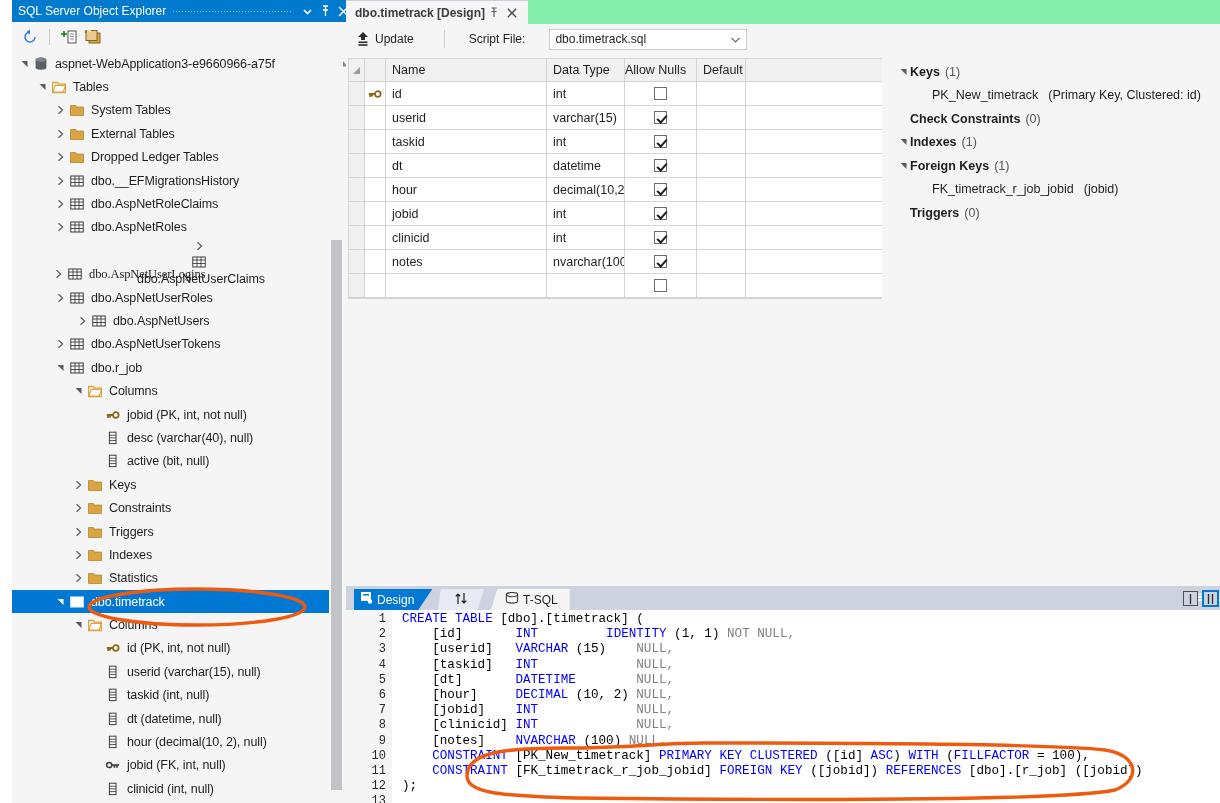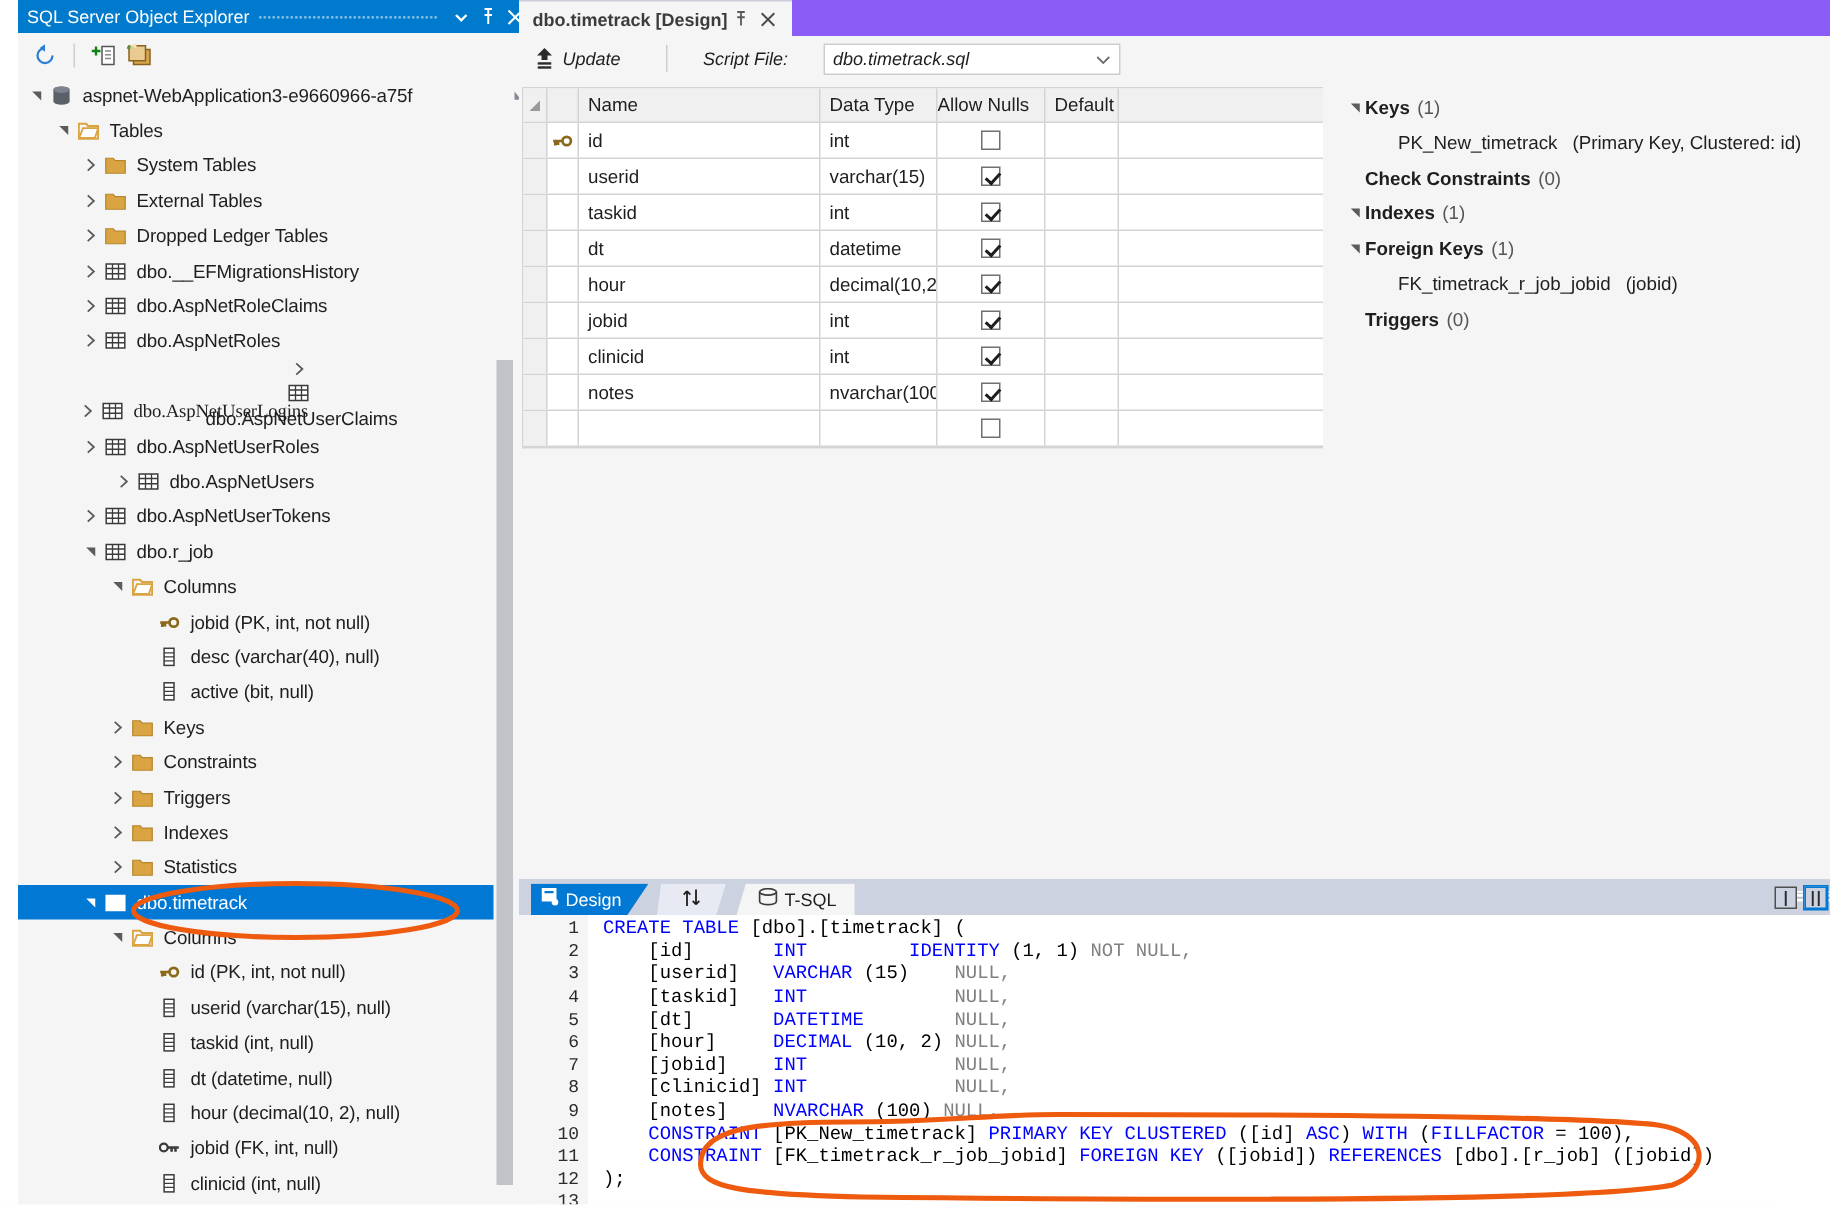--- a/index.html
+++ b/index.html
@@ -64,34 +64,34 @@
     position: absolute; right: 13px; top: 56px; width: 14px; height: 747px;
     background: #f5f5f5;
   }
   #tree-thumb {
     position: absolute; right: 14px; top: 240px; width: 11px; height: 550px;
     background: #c2c3c9;
   }
 
   
   #doc { position: absolute; left: 346px; top: 0; width: 874px; height: 803px; background: #f5f5f5; }
-  #tabstrip { height: 24px; background: #8b5cf6; position: relative; }
+  #tabstrip { height: 24px; background: #86efac; position: relative; }
   #tab {
     position: absolute; left: 0; top: 0; height: 24px;
     background: #f5f5f5; border-top: 1px solid #cccedb;
     display: flex; align-items: center; padding: 0 7px 0 9px;
     font-size: 12px; color: #3c3c3c;
   }
   #tab .tabtitle { font-weight: bold; }
   .tabglyph { width: 18px; height: 20px; display:flex; align-items:center; justify-content:center;
               color:#6d6d6d; font-size: 13px; }
 
   #designer-toolbar {
     height: 30px; background: #f5f5f5; display: flex; align-items: center;
-    padding-left: 6px; gap: 16px; font-style: italic;
+    padding-left: 6px; gap: 16px;
   }
   #update-btn { display: flex; align-items: center; height: 22px; padding: 0 6px 0 3px; gap: 4px; }
   .vsep { width: 1px; height: 18px; background: #cdcdcd; margin: 0 8px; }
   #scriptfile-label { margin-right: 8px; }
   #scriptfile-combo {
     width: 198px; height: 21px; background: #ffffff; border: 1px solid #cccccc;
     display: flex; align-items: center; padding-left: 5px; font-size: 12px;
     position: relative;
     text-align: center;
   }

